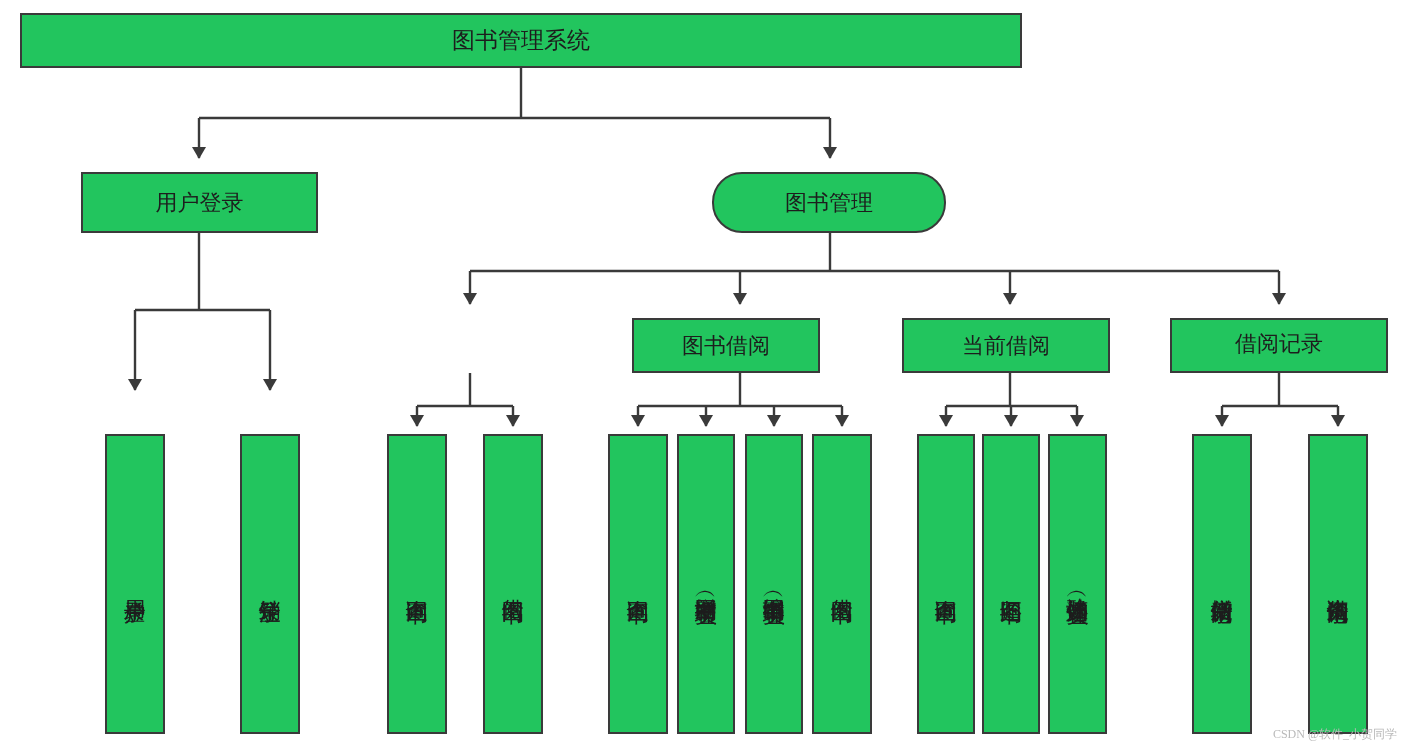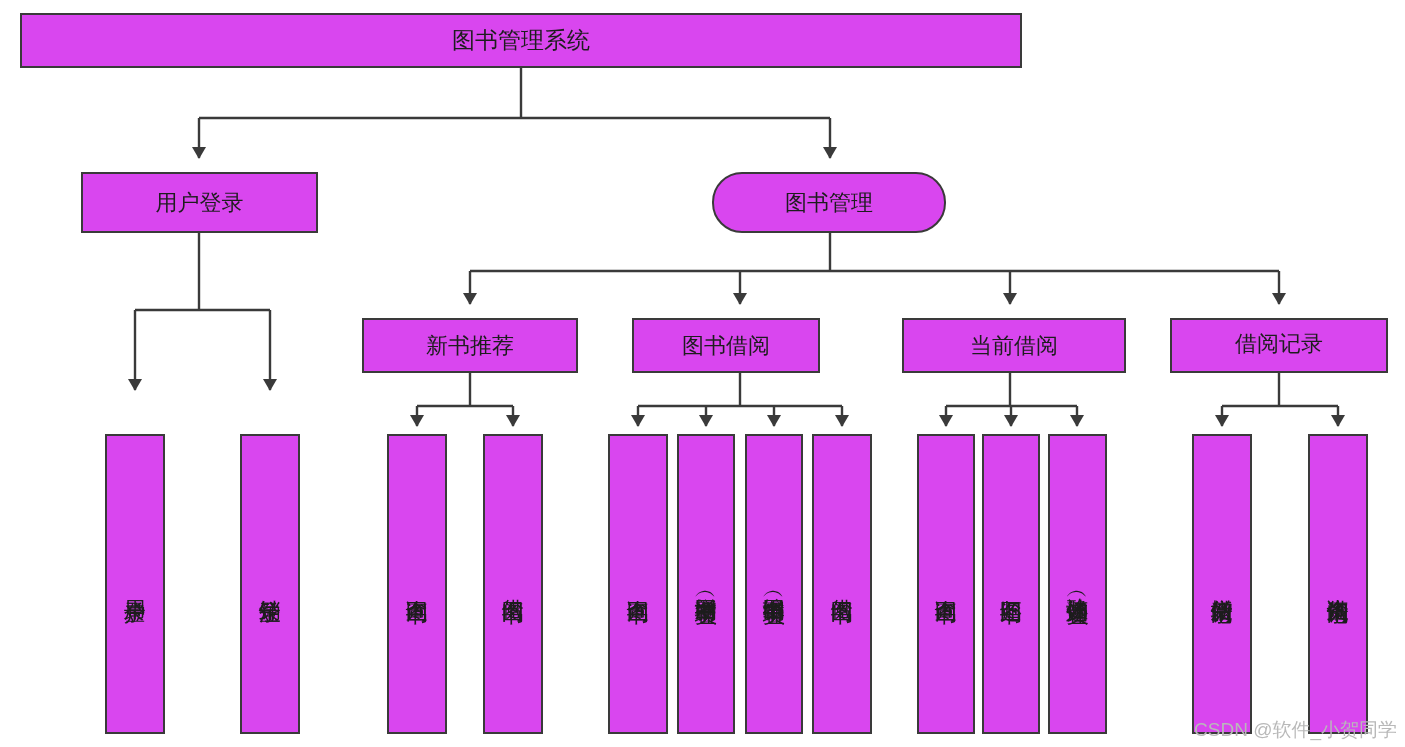--- a/index.html
+++ b/index.html
@@ -21,21 +21,21 @@
     position: absolute;
     left: 0;
     top: 0;
     width: 1405px;
     height: 747px;
   }
   .node {
     position: absolute;
     box-sizing: border-box;
     border: 2px solid #3a3a3a;
-    background: #d946ef;
+    background: #22c55e;
     display: flex;
     align-items: center;
     justify-content: center;
     color: #1d1d1d;
     z-index: 2;
   }
   .node .label {
     display: block;
     text-align: center;
     line-height: 1.18;
@@ -59,25 +59,25 @@
     font-size: 22px;
     line-height: 1.06;
     letter-spacing: 1px;
     white-space: nowrap;
     max-height: 276px;
   }
   .watermark {
     position: absolute;
     right: 8px;
     bottom: 4px;
-    font-size: 19px;
+    font-size: 12px;
     color: #b9b9b9;
     z-index: 5;
     white-space: nowrap;
-    font-family: Liberation Sans, sans-serif;
+    font-family: Liberation Serif, serif;
     text-align: center;
   }
 </style>
 </head>
 <body>
 
 <div id="canvas">
 
   <svg id="edges" viewBox="0 0 1405 747" xmlns="http://www.w3.org/2000/svg">
     <defs>
@@ -133,27 +133,24 @@
     <span class="label">图书管理系统</span>
   </div>
 
   <div class="node horiz" style="left:81px; top:172px; width:237px; height:61px;">
     <span class="label">用户登录</span>
   </div>
   <div class="node horiz" style="left:712px; top:172px; width:234px; height:61px;border-radius:30px;">
     <span class="label">图书管理</span>
   </div>
 
-  <div class="node horiz" style="left:362px; top:318px; width:216px; height:55px;">
-    <span class="label">新书推荐</span>
-  </div>
   <div class="node horiz" style="left:632px; top:318px; width:188px; height:55px;">
     <span class="label">图书借阅</span>
   </div>
-  <div class="node horiz" style="left:902px; top:318px; width:224px; height:55px;">
+  <div class="node horiz" style="left:902px; top:318px; width:208px; height:55px;">
     <span class="label">当前借阅</span>
   </div>
   <div class="node horiz" style="left:1170px; top:318px; width:218px; height:55px;font-family:Liberation Mono, monospace;">
     <span class="label">借阅记录</span>
   </div>
 
   <div class="node vert" style="left:105px; top:434px; width:60px; height:300px;">
     <span class="label">用户登录</span>
   </div>
   <div class="node vert" style="left:240px; top:434px; width:60px; height:300px;">

